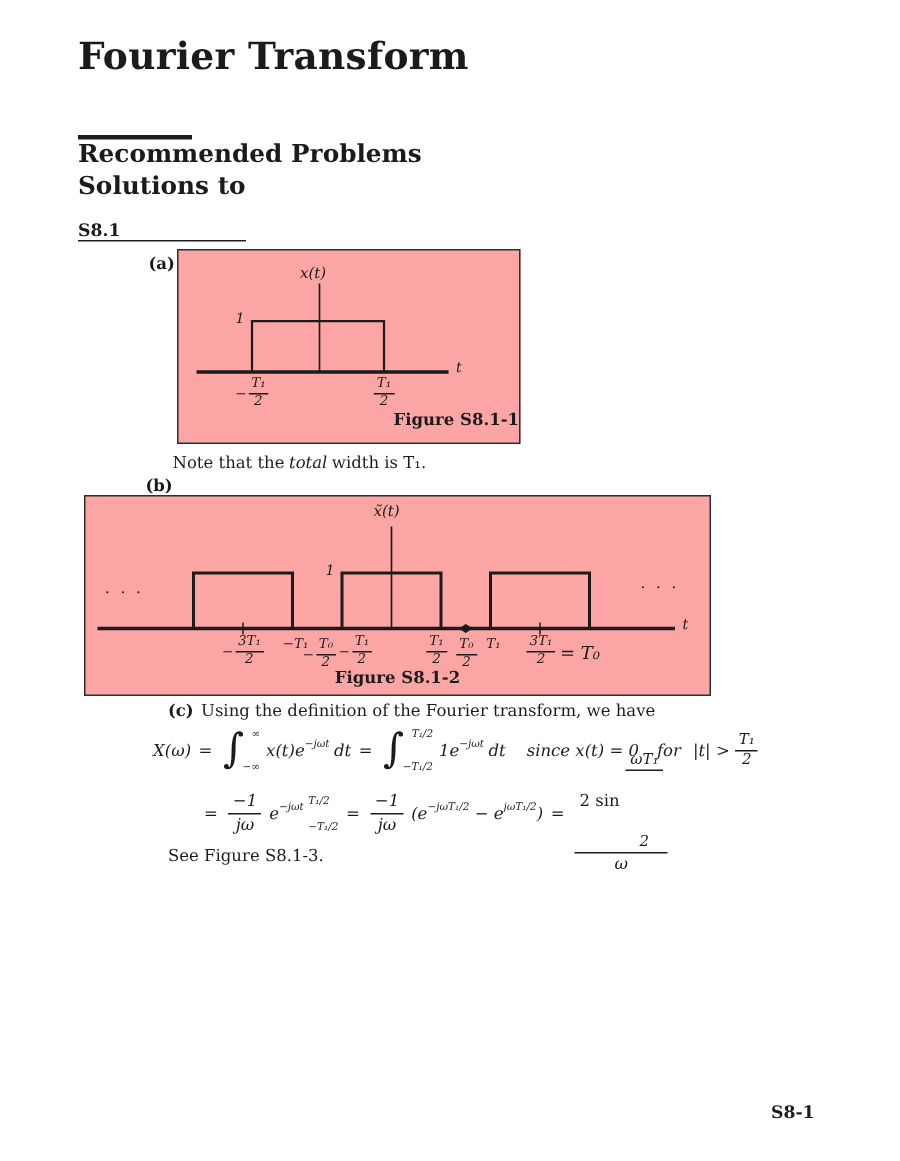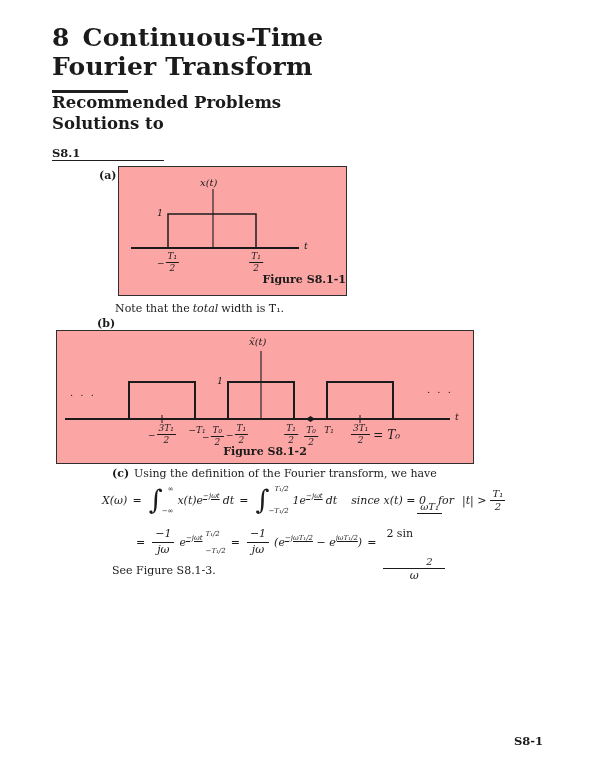--- a/index.html
+++ b/index.html
@@ -41,37 +41,36 @@
   .suffix{font-size:12px;margin-left:3px;white-space:pre;}
   .plain-tick{position:absolute;transform:translateX(-50%);font-size:9px;font-style:italic;}
   
   .eq{position:absolute;display:flex;align-items:center;font-size:11px;font-style:italic;white-space:pre;}
   .eq .rel{margin:0 5px;}
   .intgrp{display:inline-flex;align-items:center;margin:0 2px;}
   .intsym{font-size:27px;font-style:normal;line-height:.9;}
   .intlims{display:inline-flex;flex-direction:column;justify-content:space-between;height:30px;font-size:7px;margin-left:1px;}
   .intlims .lt{transform:translateX(4px);}
   .intlims .lb{transform:translateX(-2px);}
-  .sup{font-size:7px;position:relative;top:-4.5px;text-decoration:underline;}
+  .sup{font-size:7px;position:relative;top:-4.5px;}
   .evlims{display:inline-flex;flex-direction:column;justify-content:space-between;height:25px;font-size:7px;margin-left:3px;}
   .bfr{display:inline-flex;flex-direction:column;align-items:center;line-height:1.15;font-size:11px;font-style:italic;margin:0 2px;}
   .bfr .nu{border-bottom:1px solid #1b1b1b;padding:0 3px 1px;display:inline-flex;align-items:center;}
   .bfr .de{padding-top:1px;}
   .bfr .nu .fr{font-size:10px;margin-left:4px;gap:41px;}
   .condfr{margin-left:4px;font-size:10px;}
   .gap-lg{margin-left:14px;}
   .gap-md{margin-left:12px;}
   .gap-sm{margin-left:8px;}
   .dt{margin-left:3px;}
 </style>
 </head>
 <body>
 
 <div class="abs title">
-  <div><span class="num">8</span><span>Continuous-Time</span></div>
   <div>Fourier Transform</div>
 </div>
 <div class="abs title-underline"></div>
 
 <div class="abs subtitle">
   <div>Recommended Problems</div>
   <div>Solutions to</div>
 </div>
 
 <div class="abs section">S8.1</div>

